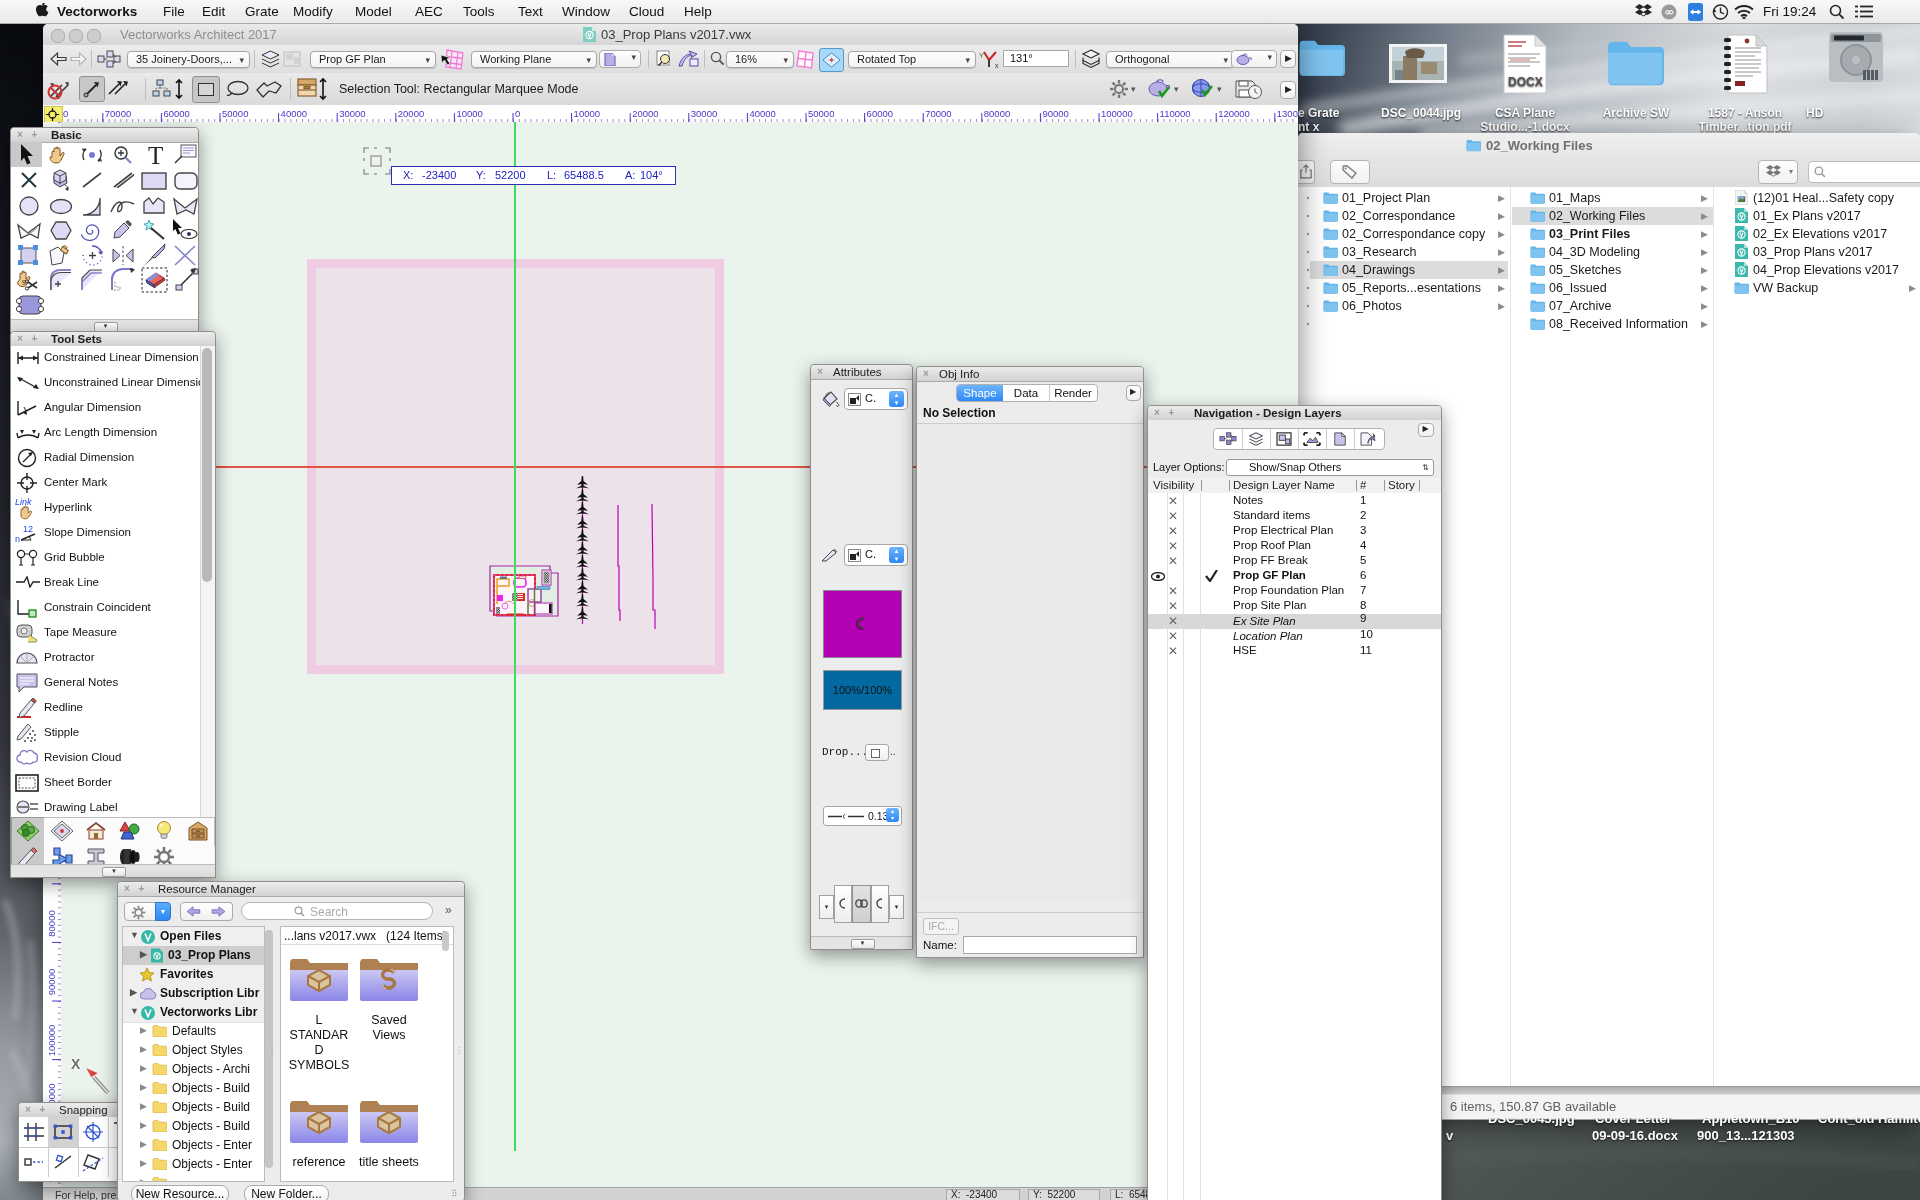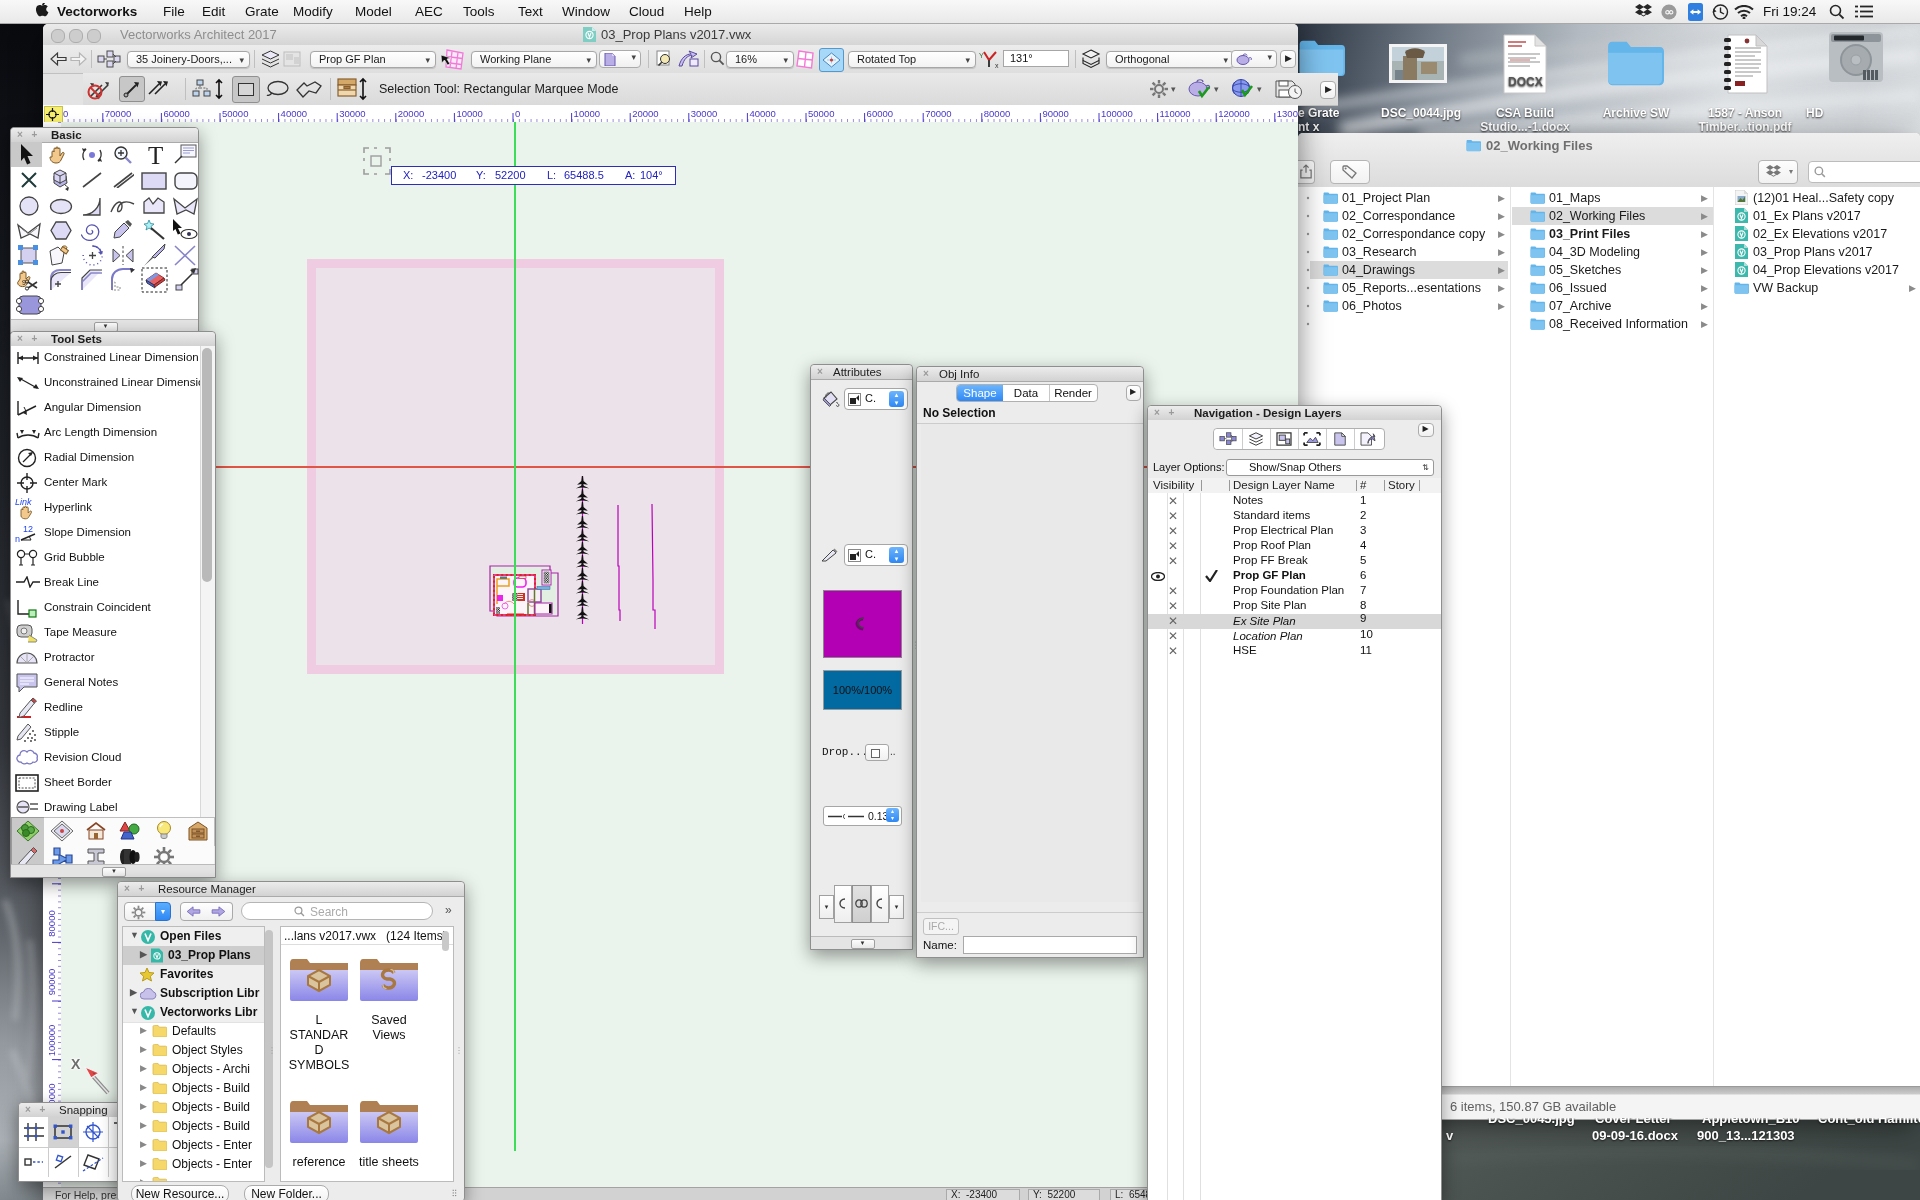--- a/index.html
+++ b/index.html
@@ -96,21 +96,21 @@
     </svg>
  <div class="abs nosel" style="left:91px;top:82px;width:74px;text-align:center;">DSC_0044.jpg</div>
  <svg class="abs" style="left:213px;top:10px" width="44" height="60" viewBox="0 0 44 60">
       <path d="M1 1h31l11 11v47H1z" fill="#fff" stroke="#c8c8c8"></path>
       <path d="M32 1l11 11H32z" fill="#e2e2e2" stroke="#c8c8c8"></path>
       <path d="M5 8h18M5 12h14" stroke="#c05050" stroke-width="1.6"></path>
       <path d="M5 20h32M5 24h28M5 28h32M5 32h22" stroke="#b5b5b5" stroke-width="1.4"></path>
       <path d="M7 26h20" stroke="#cc6666" stroke-width="1"></path>
       <text x="5" y="52" font-size="12" font-weight="bold" fill="#555" font-family="Liberation Sans">DOCX</text>
     </svg>
- <div class="abs nosel" style="left:185px;top:82px;width:100px;text-align:center;">CSA Build</div>
+ <div class="abs nosel" style="left:185px;top:82px;width:100px;text-align:center;">CSA Plane</div>
  <div class="abs nosel" style="left:185px;top:96px;width:100px;text-align:center;">Studio...-1.docx</div>
  <svg class="abs" style="left:316px;top:16px" width="58" height="46" viewBox="0 0 56 44">
       <path d="M2 6c0-2.5 1.5-4.5 4-4.5h14l4 5h28c2.5 0 4 2 4 4.5v28c0 2.5-1.5 4.5-4 4.5H6c-2.5 0-4-2-4-4.5z" fill="#63b5ea"></path>
       <path d="M2 12h52v26c0 2.5-1.5 4.5-4 4.5H6c-2.5 0-4-2-4-4.5z" fill="#7fc4f0"></path>
     </svg>
  <div class="abs nosel" style="left:296px;top:82px;width:100px;text-align:center;">Archive SW</div>
  <svg class="abs" style="left:432px;top:10px" width="46" height="60" viewBox="0 0 46 60">
       <path d="M6 1h28l11 11v47H6z" fill="#fff" stroke="#c0c0c0"></path>
       <path d="M34 1l11 11H34z" fill="#d8d8d8" stroke="#c0c0c0"></path>
       <g fill="#222">
@@ -462,21 +462,21 @@
           <ellipse cx="8" cy="8" rx="6" ry="4.5" fill="#b9aee6" stroke="#6858b0"></ellipse>
           <path d="M14 6c2-1 3 0 2 2M8 3.5c0-2 4-2 4 0" fill="none" stroke="#6858b0"></path>
         </svg>
         <span class="ch" style="position:absolute;right:4px;top:1px;font-size:9px;color:#444;">▾</span>
       </div>
   <div class="tbtn" style="left:1237px;top:5px;width:14px;height:16px;">
         <span style="position:absolute;left:4px;top:2px;font-size:9px;color:#222;">▶</span>
       </div>
  </div>
 
- <div class="abs" style="left:0;top:49px;width:1255px;height:32px;background:linear-gradient(#e9e9e9,#dadada);border-bottom:1px solid #bdbdbd;margin-left:40px;">
+ <div class="abs" style="left:0;top:49px;width:1255px;height:32px;background:linear-gradient(#e9e9e9,#dadada);border-bottom:1px solid #bdbdbd;">
   <svg class="abs" style="left:3px;top:6px" width="30" height="22" viewBox="0 0 30 22">
         <path d="M4 18L16 6M10 18L22 6" stroke="#3a3a3a" stroke-width="1.6"></path>
         <path d="M13 3l4 .5-1 4zM19 15l4 .5-1 4z" fill="#3a3a3a" transform="translate(-9,1)"></path>
         <path d="M19 3l4 .5-1 4z" fill="#3a3a3a"></path>
         <circle cx="9" cy="13" r="6.5" fill="none" stroke="#cc3333" stroke-width="2"></circle>
         <line x1="4.5" y1="8.5" x2="13.5" y2="17.5" stroke="#cc3333" stroke-width="2"></line>
       </svg>
   <div class="abs" style="left:36px;top:3px;width:24px;height:24px;background:#c7c7c7;border:1px solid #909090;border-radius:3px;">
         <svg class="abs" style="left:3px;top:3px" width="18" height="18" viewBox="0 0 18 18">
           <line x1="3" y1="15" x2="13" y2="5" stroke="#222" stroke-width="1.8"></line>

